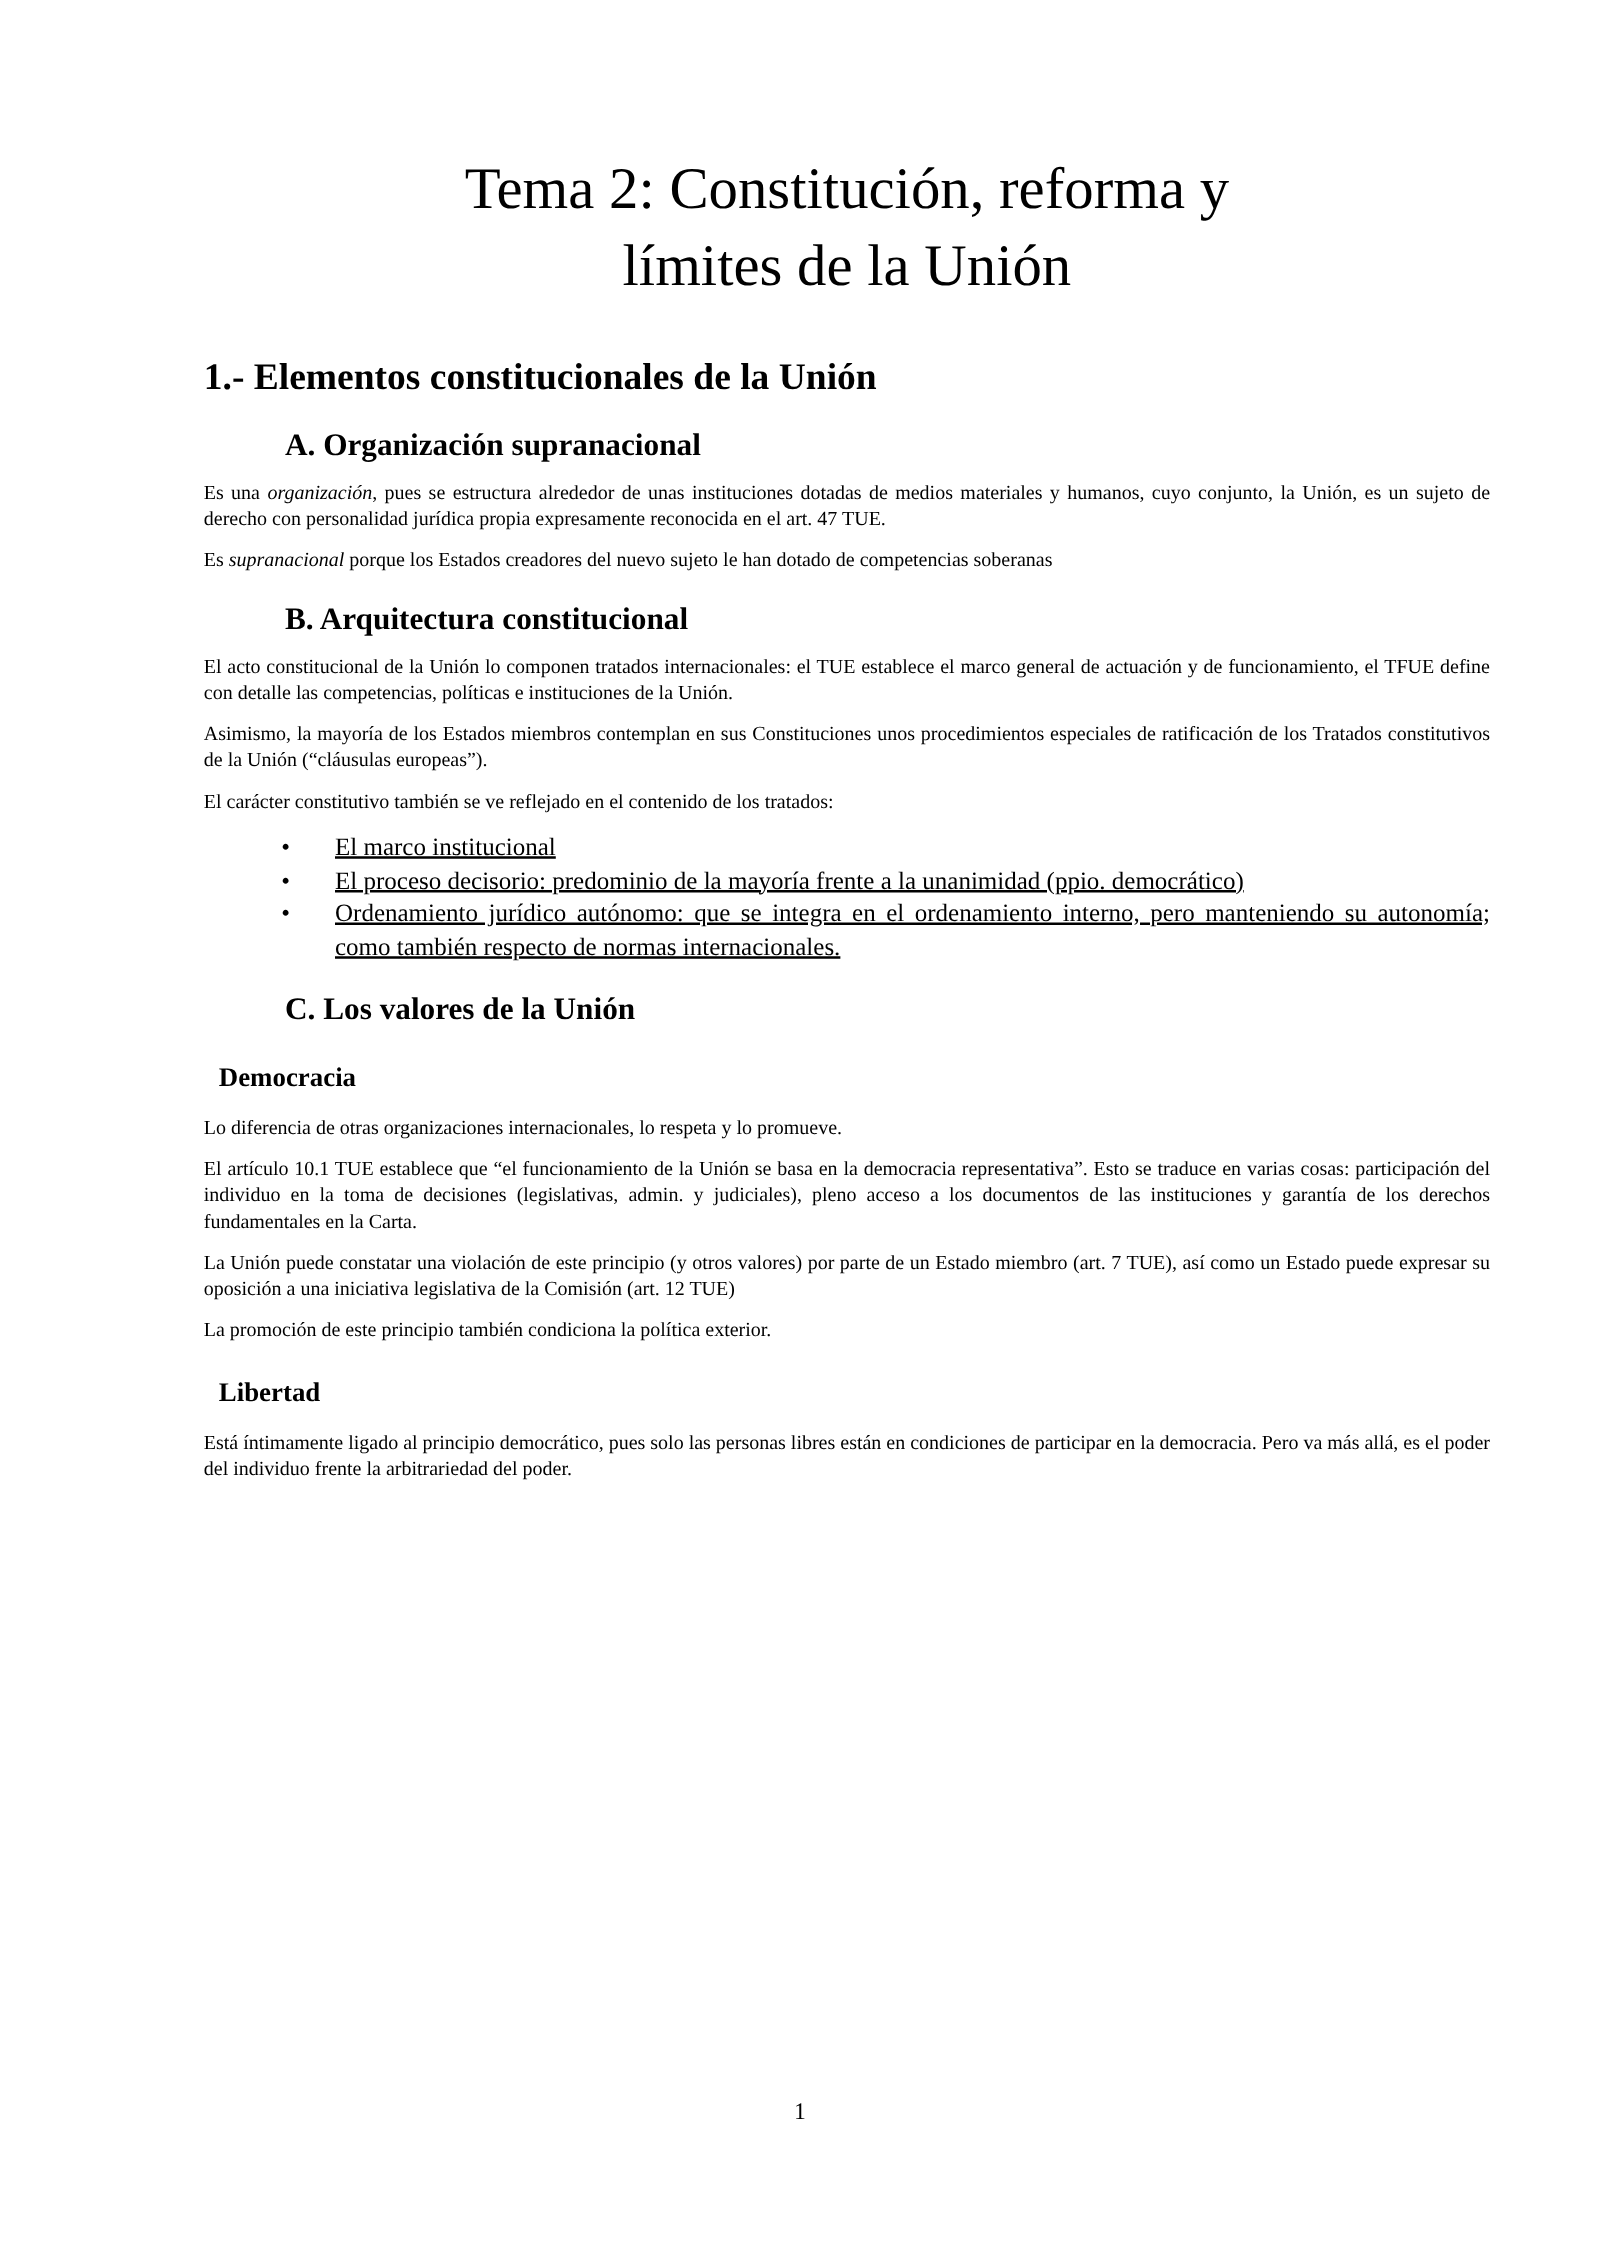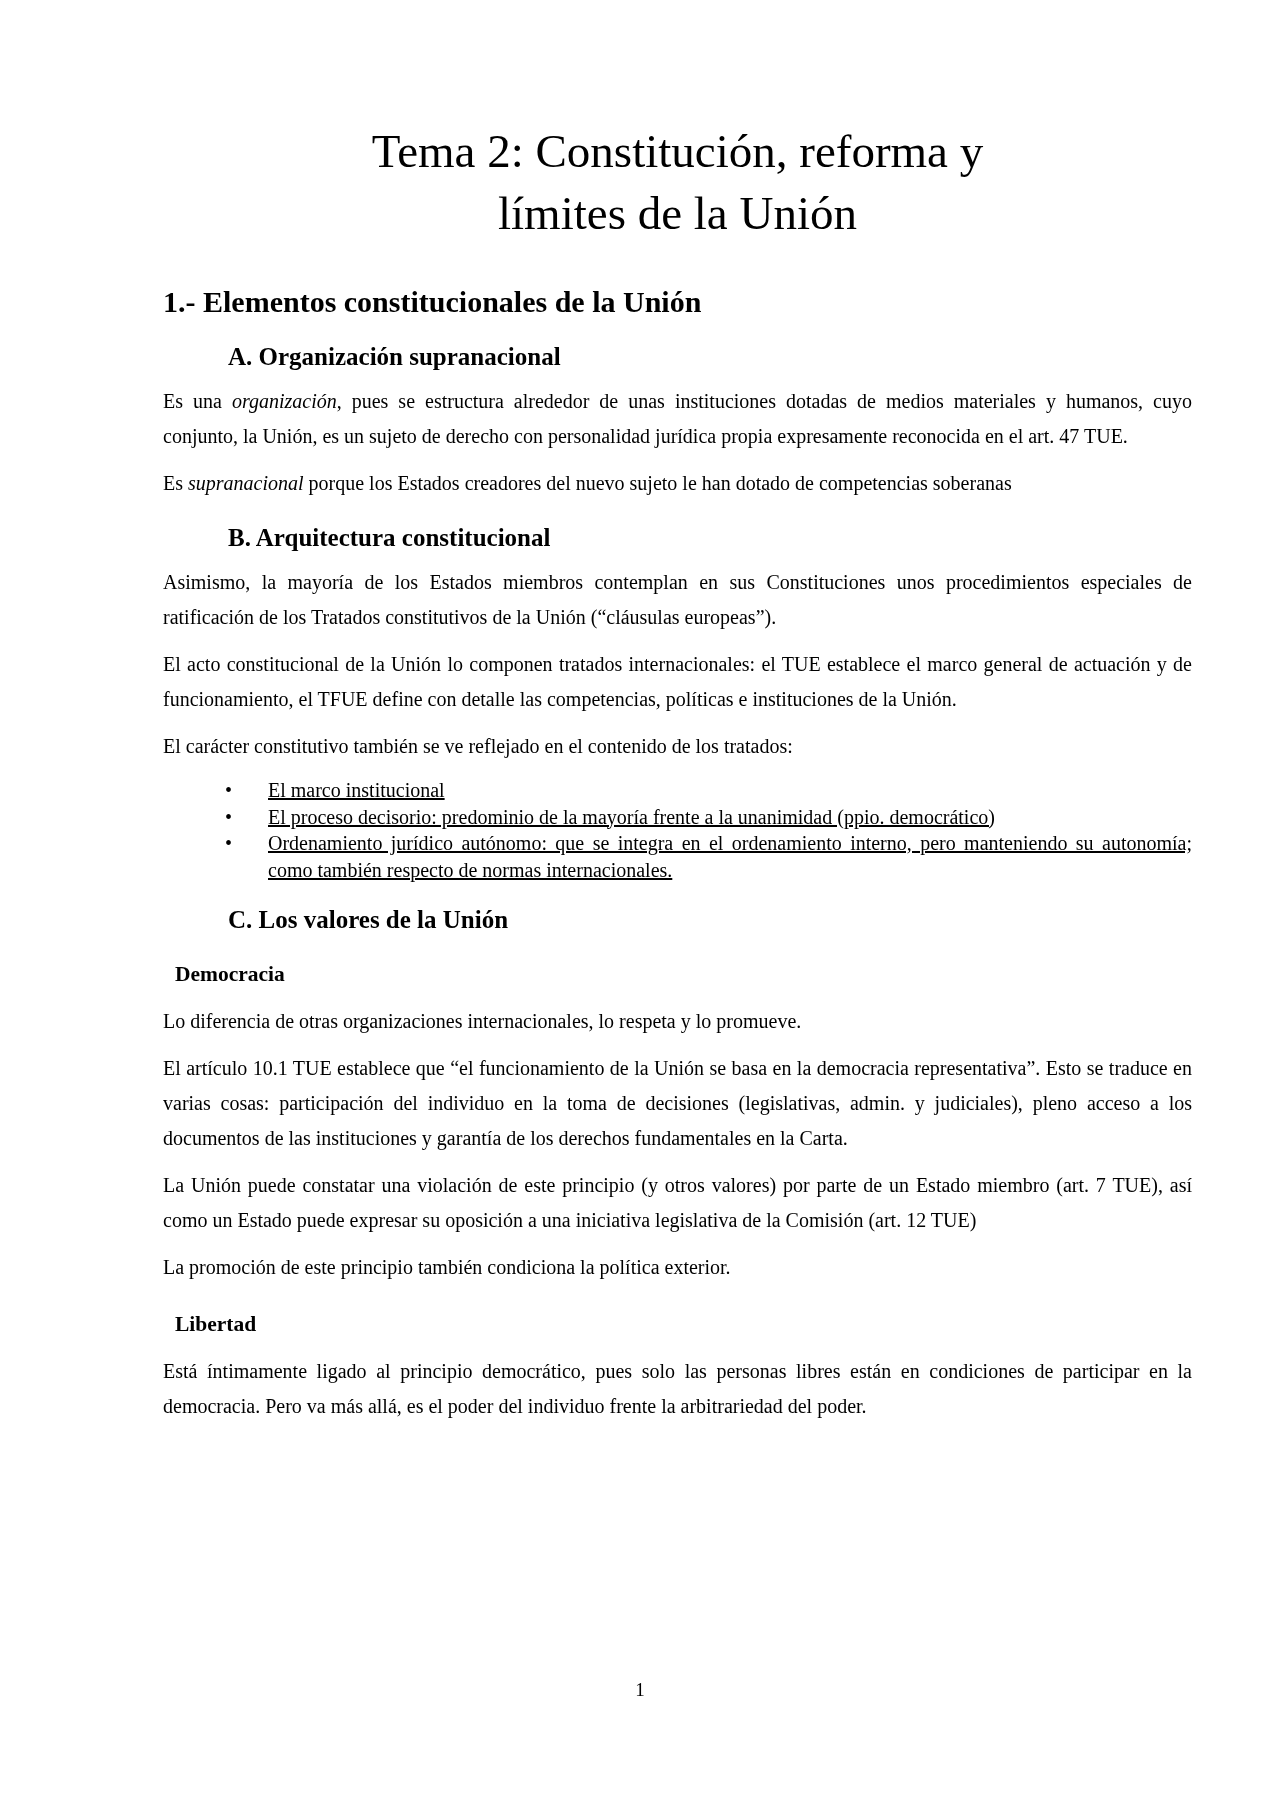--- a/index.html
+++ b/index.html
@@ -42,22 +42,22 @@
     font-weight: bold;
     margin: 22px 0 6px 65px;
   }
   .h3 {
     font-size: 21.5px;
     line-height: 27px;
     font-weight: bold;
     margin: 26px 0 0 12px;
   }
   .p {
-    font-size: 20px;
-    line-height: 35px;
+    font-size: 16px;
+    line-height: 21px;
     text-align: justify;
     margin: 12px 0;
   }
   .h3 + .p {
     margin-top: 16px;
   }
   .bullet-list {
     list-style: none;
     margin: 13px 0;
     padding: 0;
@@ -97,22 +97,22 @@
     <div>Tema 2: Constitución, reforma y</div>
     <div>límites de la Unión</div>
   </div>
 
   <div id="doc-content">
       <div class="h1">1.- Elementos constitucionales de la Unión</div>
       <div class="h2">A. Organización supranacional</div>
       <div class="p"><span>Es una </span><em>organización</em><span>, pues se estructura alrededor de unas instituciones dotadas de medios materiales y humanos, cuyo conjunto, la Unión, es un sujeto de derecho con personalidad jurídica propia expresamente reconocida en el art. 47 TUE.</span></div>
       <div class="p"><span>Es </span><em>supranacional</em><span> porque los Estados creadores del nuevo sujeto le han dotado de competencias soberanas</span></div>
       <div class="h2">B. Arquitectura constitucional</div>
+      <div class="p"><span>El acto constitucional de la Unión lo componen tratados internacionales: el TUE establece el marco general de actuación y de funcionamiento, el TFUE define con detalle las competencias, políticas e instituciones de la Unión.</span></div>
       <div class="p"><span>Asimismo, la mayoría de los Estados miembros contemplan en sus Constituciones unos procedimientos especiales de ratificación de los Tratados constitutivos de la Unión (“cláusulas europeas”).</span></div>
-      <div class="p"><span>El acto constitucional de la Unión lo componen tratados internacionales: el TUE establece el marco general de actuación y de funcionamiento, el TFUE define con detalle las competencias, políticas e instituciones de la Unión.</span></div>
       <div class="p"><span>El carácter constitutivo también se ve reflejado en el contenido de los tratados:</span></div>
       <ul class="bullet-list">
         <li>El marco institucional</li>
         <li>El proceso decisorio: predominio de la mayoría frente a la unanimidad (ppio. democrático)</li>
         <li>Ordenamiento jurídico autónomo: que se integra en el ordenamiento interno, pero manteniendo su autonomía; como también respecto de normas internacionales.</li>
       </ul>
       <div class="h2">C. Los valores de la Unión</div>
       <div class="h3">Democracia</div>
       <div class="p"><span>Lo diferencia de otras organizaciones internacionales, lo respeta y lo promueve.</span></div>
       <div class="p"><span>El artículo 10.1 TUE establece que “el funcionamiento de la Unión se basa en la democracia representativa”. Esto se traduce en varias cosas: participación del individuo en la toma de decisiones (legislativas, admin. y judiciales), pleno acceso a los documentos de las instituciones y garantía de los derechos fundamentales en la Carta.</span></div>

